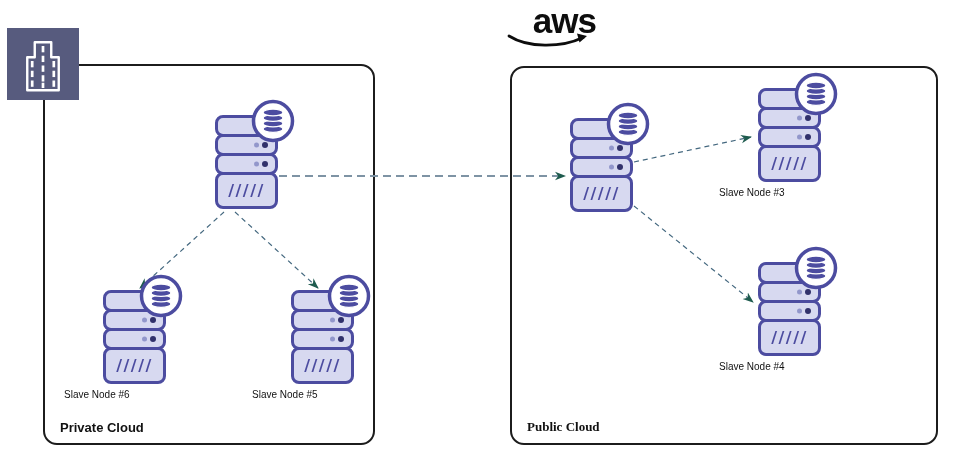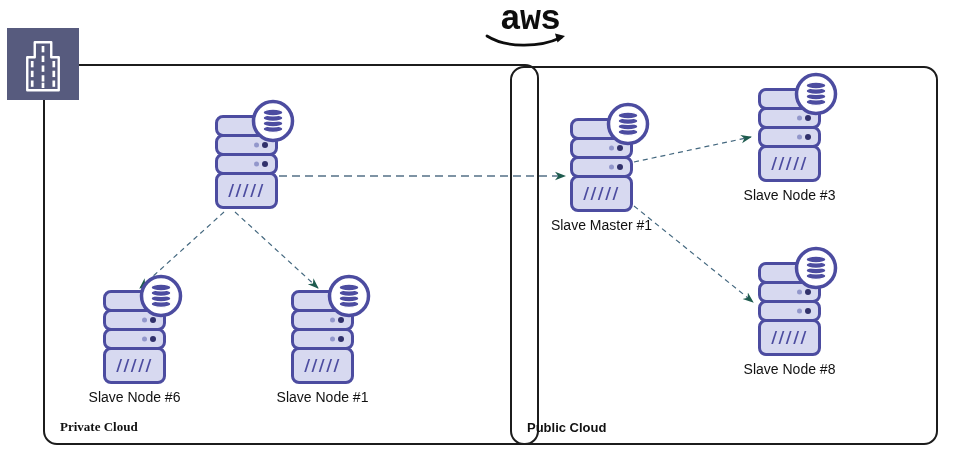--- a/index.html
+++ b/index.html
@@ -5,33 +5,33 @@
   html,body{margin:0;padding:0;background:#ffffff;}
   .canvas{
     position:relative;width:963px;height:469px;background:#ffffff;overflow:hidden;
     font-family:"Liberation Sans", sans-serif;
   }
   
   .zone{
     position:absolute;border:2px solid #1c1c1c;border-radius:14px;background:transparent;
     box-sizing:border-box;z-index:1;
   }
-  .zone-private{left:43px;top:64px;width:496px;height:381px;font-family:Liberation Serif, serif;}
-  .zone-public{left:510px;top:66px;width:428px;height:379px;}
+  .zone-private{left:43px;top:64px;width:332px;height:381px;}
+  .zone-public{left:510px;top:66px;width:428px;height:379px;font-family:Liberation Serif, serif;}
   .zone-label{
     position:absolute;left:15px;bottom:8px;font-size:13px;font-weight:bold;color:#111111;
   }
   
   .building{
     position:absolute;left:7px;top:28px;width:72px;height:72px;background:#575b7e;z-index:3;
     display:flex;align-items:center;justify-content:center;
   }
   .building svg{display:block;}
   
-  .aws-logo{position:absolute;left:484px;top:4px;width:90px;z-index:3;text-align:center;font-family:Liberation Mono, monospace;}
+  .aws-logo{position:absolute;left:506px;top:4px;width:90px;z-index:3;text-align:right;}
   .aws-text{
     font-size:35px;font-weight:bold;color:#0d0d0d;line-height:0.95;letter-spacing:-1px;
     margin-left:2px;
   }
   .aws-swoosh{display:block;margin-top:-4px;margin-left:0px;}
   
   .edges{position:absolute;left:0;top:0;z-index:5;pointer-events:none;}
   
   .node{position:absolute;width:63px;z-index:10;}
   .server{position:relative;width:63px;}
@@ -48,22 +48,22 @@
   .hatch{
     font-family:"DejaVu Sans", sans-serif;font-weight:bold;font-size:16px;
     color:#4c4ca0;letter-spacing:1.5px;line-height:1;user-select:none;
   }
   .dot{position:absolute;border-radius:50%;top:50%;transform:translateY(-50%);}
   .dot.light{width:5px;height:5px;background:#9297cb;right:16px;}
   .dot.dark{width:6px;height:6px;background:#31316b;right:7px;}
   .slat1 .dot.light{width:4px;height:4px;right:13px;background:#a6aad6;}
   .badge{position:absolute;left:36px;top:-16px;width:44px;height:44px;}
   .node-label{
-    position:absolute;top:99px;left:-39px;width:141px;text-align:center;
-    font-size:14px;color:#111111;white-space:nowrap;
+    position:absolute;top:99px;left:-39px;width:141px;text-align:left;
+    font-size:10px;color:#111111;white-space:nowrap;
   }
 </style>
 </head>
 <body>
 
 <div class="canvas">
 
   <div class="zone zone-private">
     <div class="zone-label">Private Cloud</div>
   </div>
@@ -185,21 +185,21 @@
         <svg class="badge" viewBox="0 0 44 44">
           <circle cx="22" cy="22" r="19.5" fill="#ffffff" stroke="#4c4ca0" stroke-width="3.5"></circle>
           <g fill="#4c4ca0" stroke="#ffffff" stroke-width="1.4">
             <ellipse cx="22" cy="30" rx="10" ry="3.4"></ellipse>
             <ellipse cx="22" cy="24.5" rx="10" ry="3.4"></ellipse>
             <ellipse cx="22" cy="19" rx="10" ry="3.4"></ellipse>
             <ellipse cx="22" cy="13.5" rx="10" ry="3.4"></ellipse>
           </g>
         </svg>
       </div>
-      <div class="node-label">Slave Node #1</div>
+      <div class="node-label">Slave Node #5</div>
     </div>
     <div class="node" style="left: 570px; top: 118px;">
       <div class="server">
         <div class="slat slat1">
           <span class="dot light"></span>
         </div>
         <div class="slat">
           <span class="dot light"></span>
           <span class="dot dark"></span>
         </div>
@@ -213,21 +213,20 @@
         <svg class="badge" viewBox="0 0 44 44">
           <circle cx="22" cy="22" r="19.5" fill="#ffffff" stroke="#4c4ca0" stroke-width="3.5"></circle>
           <g fill="#4c4ca0" stroke="#ffffff" stroke-width="1.4">
             <ellipse cx="22" cy="30" rx="10" ry="3.4"></ellipse>
             <ellipse cx="22" cy="24.5" rx="10" ry="3.4"></ellipse>
             <ellipse cx="22" cy="19" rx="10" ry="3.4"></ellipse>
             <ellipse cx="22" cy="13.5" rx="10" ry="3.4"></ellipse>
           </g>
         </svg>
       </div>
-      <div class="node-label">Slave Master #1</div>
     </div>
     <div class="node" style="left: 758px; top: 88px;">
       <div class="server">
         <div class="slat slat1">
           <span class="dot light"></span>
         </div>
         <div class="slat">
           <span class="dot light"></span>
           <span class="dot dark"></span>
         </div>
@@ -269,15 +268,15 @@
         <svg class="badge" viewBox="0 0 44 44">
           <circle cx="22" cy="22" r="19.5" fill="#ffffff" stroke="#4c4ca0" stroke-width="3.5"></circle>
           <g fill="#4c4ca0" stroke="#ffffff" stroke-width="1.4">
             <ellipse cx="22" cy="30" rx="10" ry="3.4"></ellipse>
             <ellipse cx="22" cy="24.5" rx="10" ry="3.4"></ellipse>
             <ellipse cx="22" cy="19" rx="10" ry="3.4"></ellipse>
             <ellipse cx="22" cy="13.5" rx="10" ry="3.4"></ellipse>
           </g>
         </svg>
       </div>
-      <div class="node-label">Slave Node #8</div>
+      <div class="node-label">Slave Node #4</div>
     </div>
   </div>
 
 </body></html>

